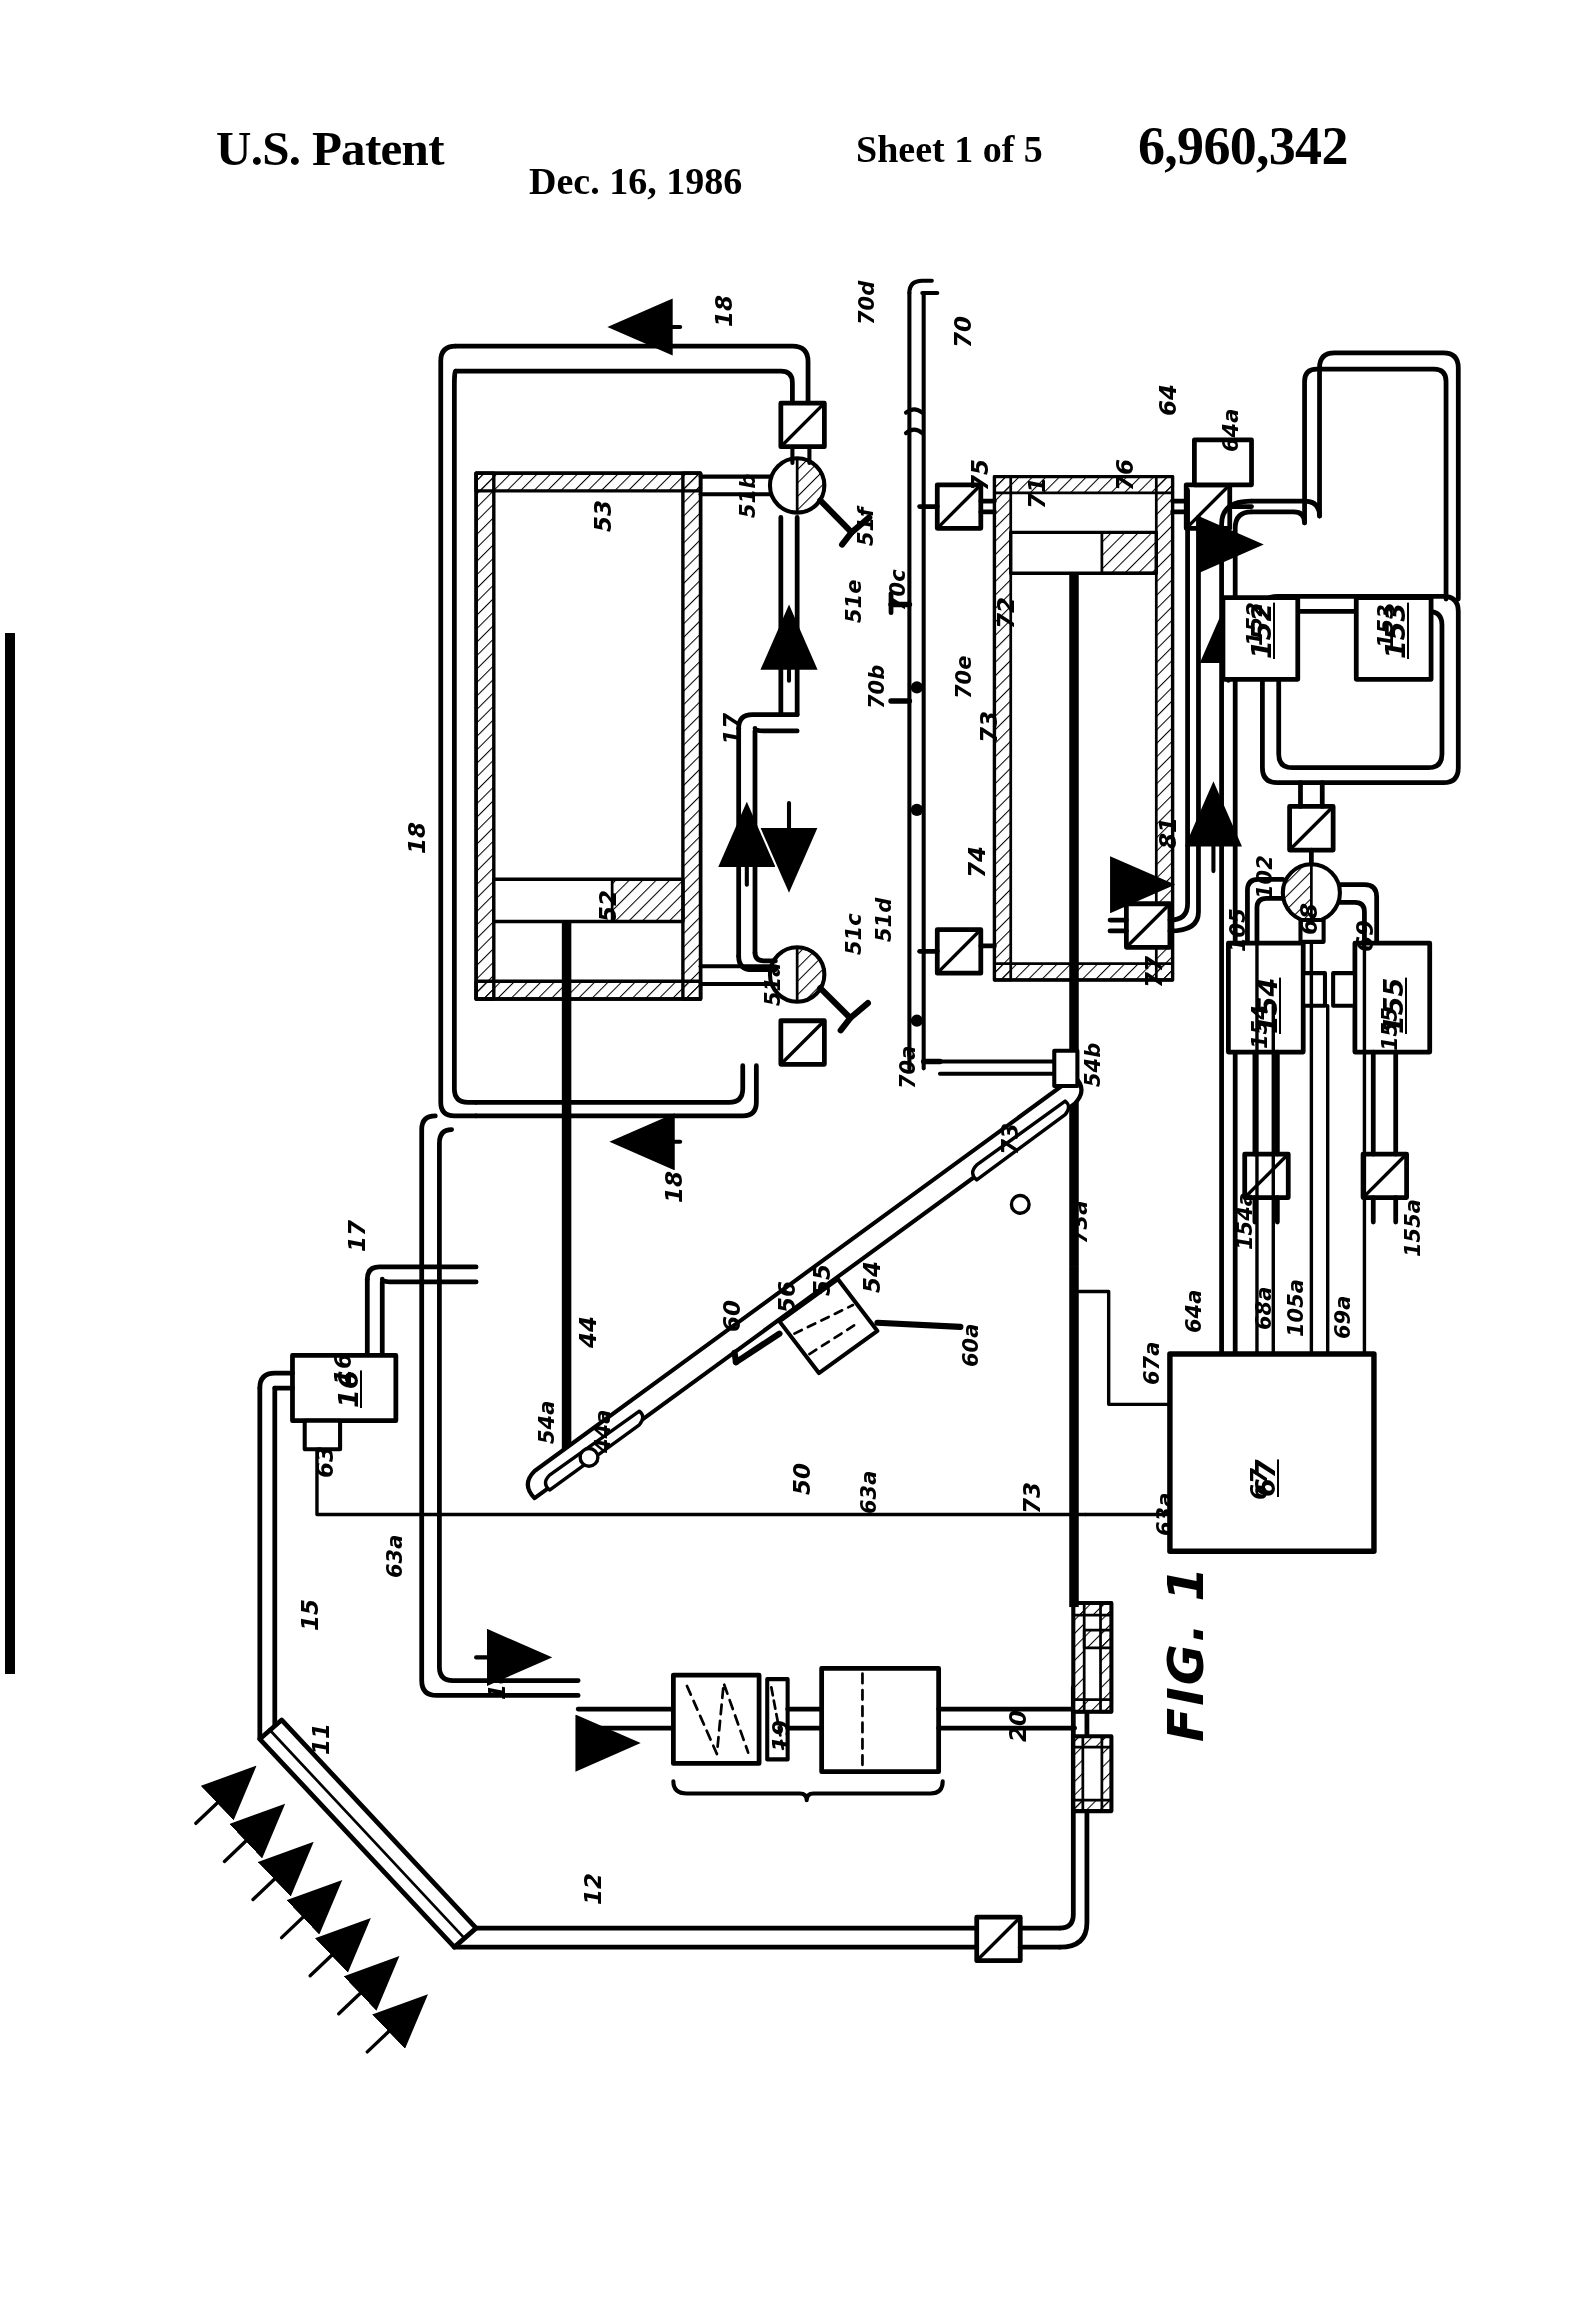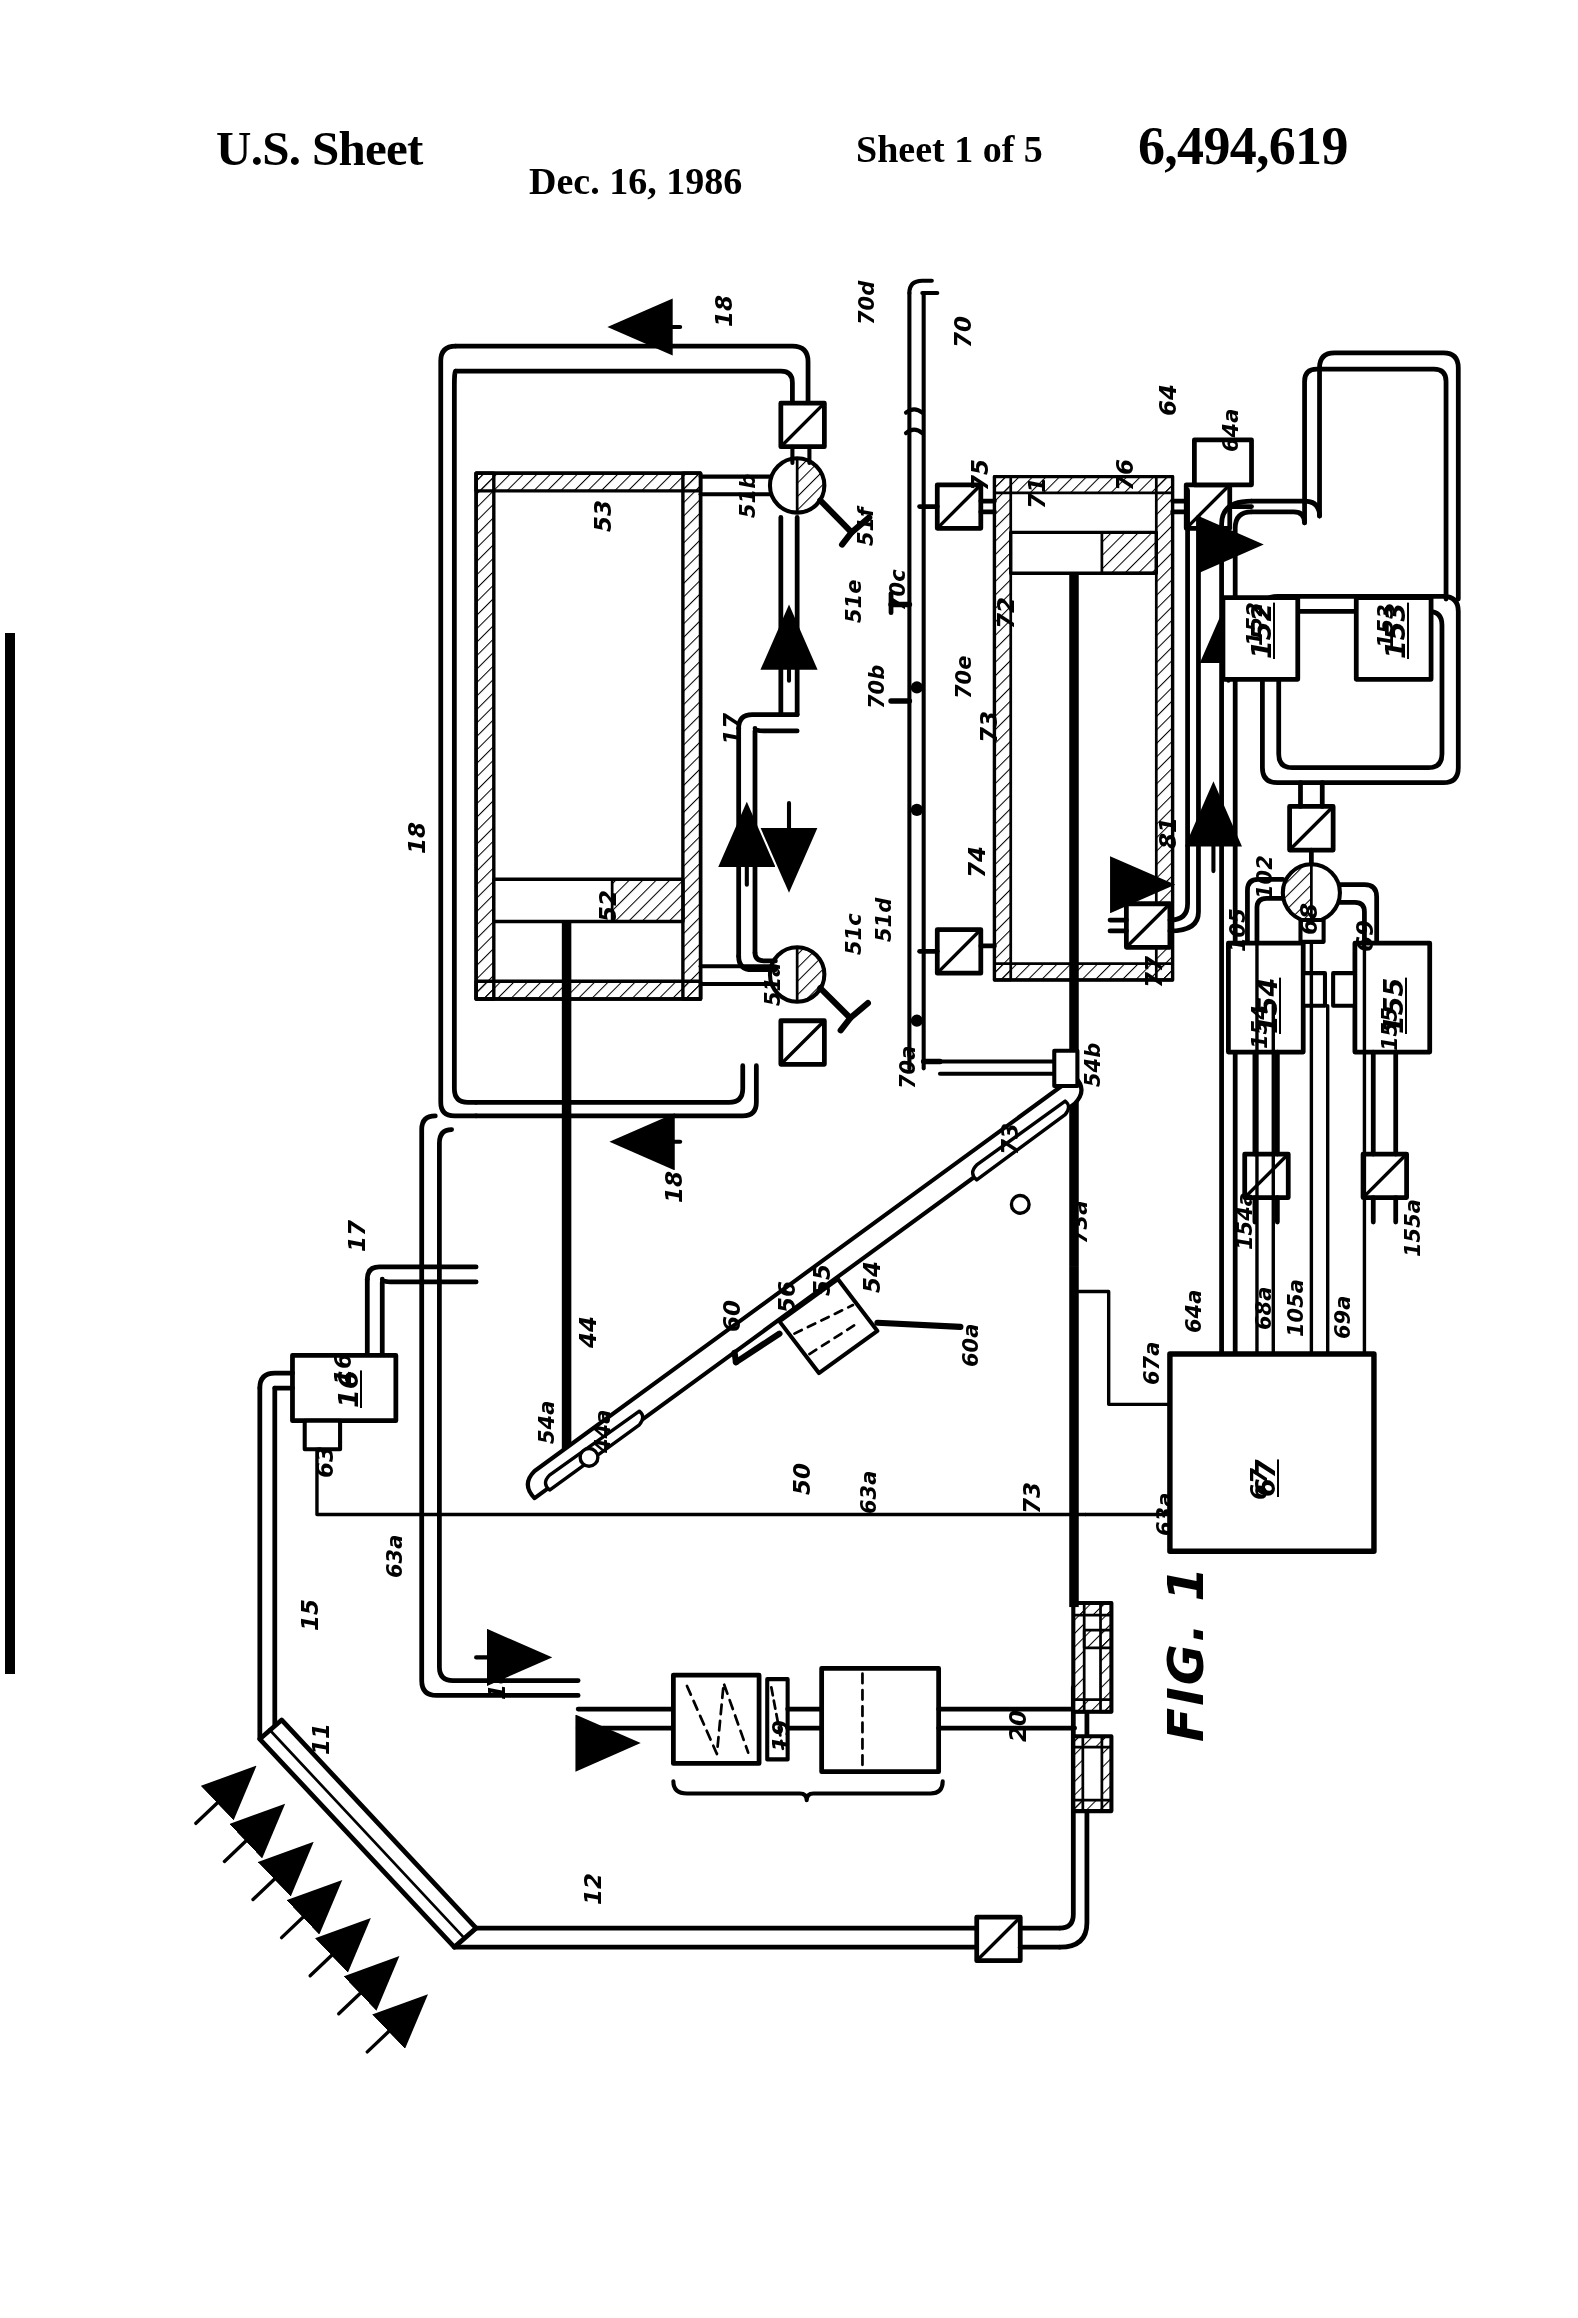--- a/index.html
+++ b/index.html
@@ -34,24 +34,24 @@
   .ref.sm{font-size:21px;}
   
   .boxnum{position:absolute;font-family:"DejaVu Sans",sans-serif;font-style:italic;
        font-weight:bold;font-size:27px;text-decoration:underline;white-space:nowrap;
        transform:rotate(-90deg);transform-origin:left top;}
 </style>
 </head>
 <body>
 
 <div id="hdr">
-  <div class="cell" id="h-uspat">U.S. Sheet</div>
+  <div class="cell" id="h-uspat">U.S. Patent</div>
   <div class="cell" id="h-date">Dec. 16, 1986</div>
   <div class="cell" id="h-sheet">Sheet 1 of 5</div>
-  <div class="cell" id="h-num">6,494,619</div>
+  <div class="cell" id="h-num">6,960,342</div>
 </div>
 
 <div id="scanbar"></div>
 
 <div id="figlabel">FIG. 1</div>
 
 <div id="canvas">
 <svg width="1578" height="2319" viewBox="0 0 2320 3408" fill="none" stroke="#000" stroke-linecap="round" stroke-linejoin="round">
 
   <defs>

